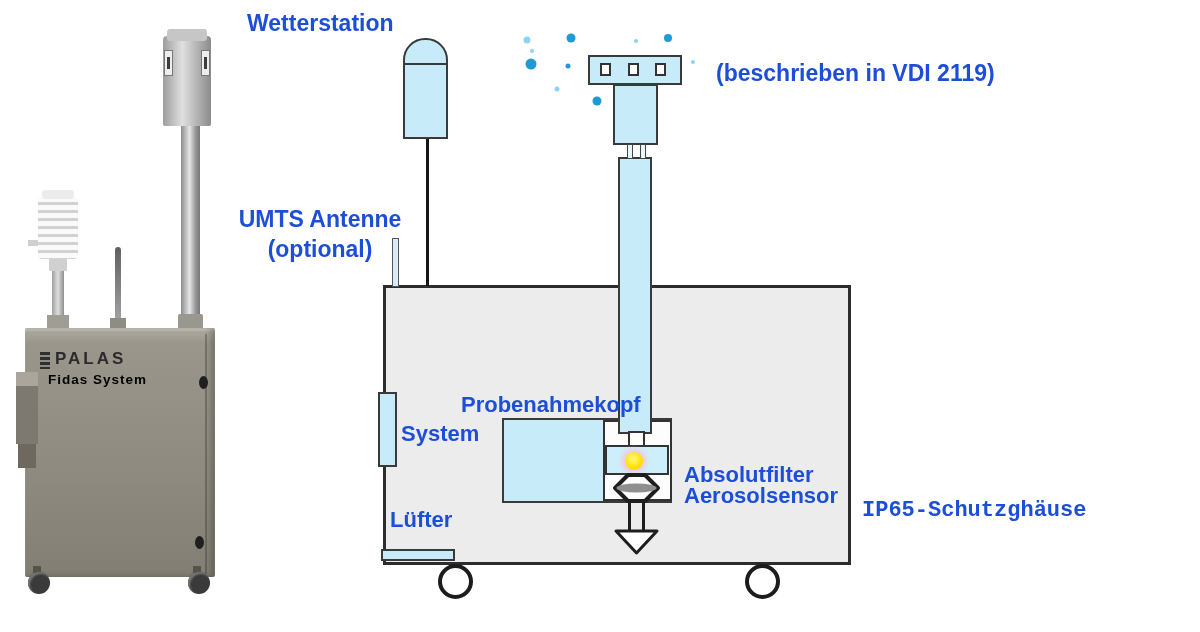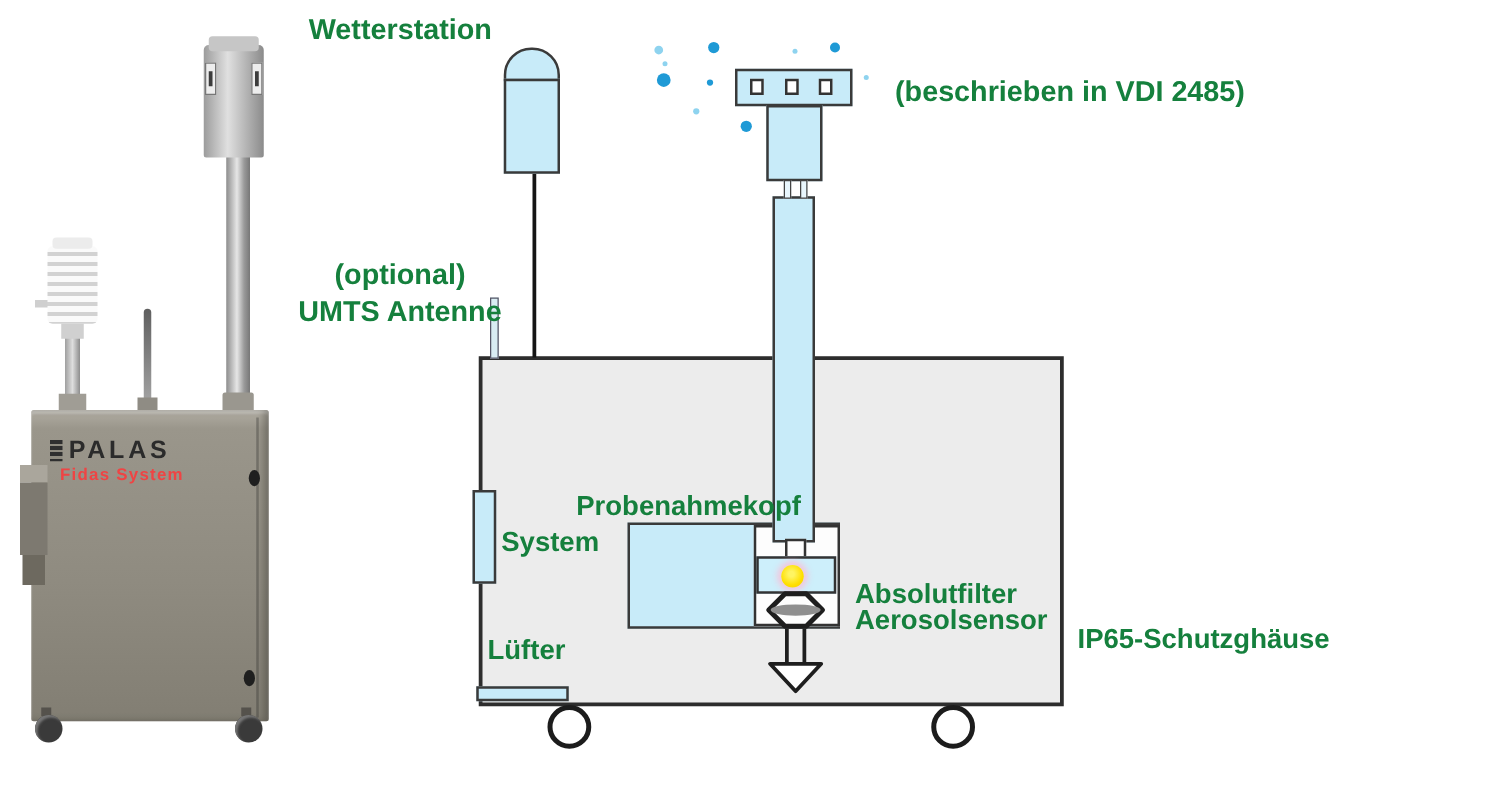--- a/index.html
+++ b/index.html
@@ -3,21 +3,21 @@
 <meta charset="utf-8">
 <style>
   html,body{margin:0;padding:0;background:#fff;}
   #canvas{
     position:relative;width:1200px;height:632px;background:#ffffff;
     font-family:"Liberation Sans",sans-serif;overflow:hidden;
   }
   .abs{position:absolute;box-sizing:border-box;}
   
   .blue{background:#c8ebf9;border:2px solid #3a3a3a;}
-  .lbl{position:absolute;color:#15803d;font-weight:bold;white-space:nowrap;}
+  .lbl{position:absolute;color:#1d4ed8;font-weight:bold;white-space:nowrap;}
   .f23{font-size:23px;line-height:30px;}
   .f22{font-size:22px;line-height:29px;}
   #enclosure{left:383px;top:285px;width:468px;height:280px;background:#ececec;border:3px solid #2d2d2d;}
   #mast{left:426px;top:139px;width:3px;height:147px;background:#151515;}
   #ws-dome{left:403px;top:38px;width:45px;height:27px;background:#c8ebf9;border:2px solid #3a3a3a;border-radius:22px 22px 0 0;}
   #ws-body{left:403px;top:63px;width:45px;height:76px;background:#c8ebf9;border:2px solid #3a3a3a;border-top:2px solid #3a3a3a;}
   #umts-ant{left:392px;top:238px;width:7px;height:49px;background:#d9edf3;border:1px solid #556;}
   #tube{left:618px;top:157px;width:34px;height:277px;}
   #headbar{left:588px;top:55px;width:94px;height:30px;}
   .slot{width:11px;height:13px;background:#fff;border:2.5px solid #333;top:63px;}
@@ -55,22 +55,22 @@
   #ph-wx-cap{left:42px;top:190px;width:32px;height:9px;background:#ececec;border-radius:3px;}
   #ph-wx-arm{left:28px;top:240px;width:12px;height:6px;background:#cfcfcf;}
   #ph-wx-neck{left:49px;top:259px;width:18px;height:12px;background:#d0d0d0;}
   #ph-pole{left:52px;top:270px;width:12px;height:60px;background:linear-gradient(90deg,#9f9f9f,#dedede 50%,#8d8d8d);}
   #ph-pole-col{left:47px;top:315px;width:22px;height:15px;background:#a09d95;}
   #ph-ant{left:115px;top:247px;width:6px;height:84px;border-radius:3px 3px 0 0;
           background:linear-gradient(180deg,#5f5f5f,#ababab);}
   #ph-ant-base{left:110px;top:318px;width:16px;height:13px;background:#8f8c84;}
   #ph-logo{left:40px;top:352px;width:10px;height:17px;
            background:repeating-linear-gradient(180deg,#2f2f2f 0 3px,#8f8b80 3px 5px);}
-  #ph-brand{left:55px;top:349px;font-size:20px;letter-spacing:3px;color:#2b2b2b;}
-  #ph-model{left:48px;top:372px;font-size:13.5px;color:#ef4444;letter-spacing:1px;}
+  #ph-brand{left:55px;top:349px;font-size:17px;letter-spacing:3px;color:#2b2b2b;}
+  #ph-model{left:48px;top:372px;font-size:13.5px;color:#000000;letter-spacing:1px;}
   .ph-knob{width:9px;height:13px;background:#1f1f1f;border-radius:50%;}
   .ph-castor{top:572px;width:22px;height:22px;background:#3a3a3a;border-radius:50%;box-shadow:inset 2px 2px 2px #777;}
   .ph-castor-stem{top:566px;width:8px;height:7px;background:#55524c;}
 </style>
 </head>
 <body>
 
 <div id="canvas">
 
   <div>
@@ -158,32 +158,32 @@
     <g>
       <line x1="629.5" y1="503" x2="629.5" y2="530" stroke="#1e1e1e" stroke-width="3"></line>
       <line x1="643.5" y1="503" x2="643.5" y2="530" stroke="#1e1e1e" stroke-width="3"></line>
       <path d="M616,531 H657 L636.5,553 Z" fill="#ffffff" stroke="#1e1e1e" stroke-width="3" stroke-linejoin="round"></path>
     </g>
   </svg>
 
   <div class="lbl f23" style="left:247px;top:8px;">Wetterstation</div>
 
   <div class="abs" style="left:222px;top:204px;width:196px;text-align:center;">
+    <div class="lbl f23" style="position:static;">UMTS Antenne</div>
     <div class="lbl f23" style="position:static;">(optional)</div>
-    <div class="lbl f23" style="position:static;">UMTS Antenne</div>
   </div>
 
   <div class="abs" style="left:716px;top:55px;">
-    <div class="lbl f23" style="position:static;line-height:37px;">(beschrieben in VDI 2485)</div>
+    <div class="lbl f23" style="position:static;line-height:37px;">(beschrieben in VDI 2119)</div>
   </div>
 
 
   <div class="lbl f22" style="left:461px;top:390px;">Probenahmekopf</div>
   <div class="lbl f22" style="left:401px;top:419px;">System</div>
   <div class="lbl f22" style="left:684px;top:445px;margin-top:36px;">Aerosolsensor</div>
   <div class="lbl f22" style="left:684px;top:460px;">Absolutfilter</div>
   <div class="lbl f22" style="left:390px;top:505px;">Lüfter</div>
 
-  <div class="abs" style="left:862px;top:494px;">
+  <div class="abs" style="left:862px;top:494px;font-family:Liberation Mono, monospace;">
     <div class="lbl f22" style="position:static;line-height:34px;">IP65-Schutzghäuse</div>
   </div>
 
 </div>
 
 </body></html>

